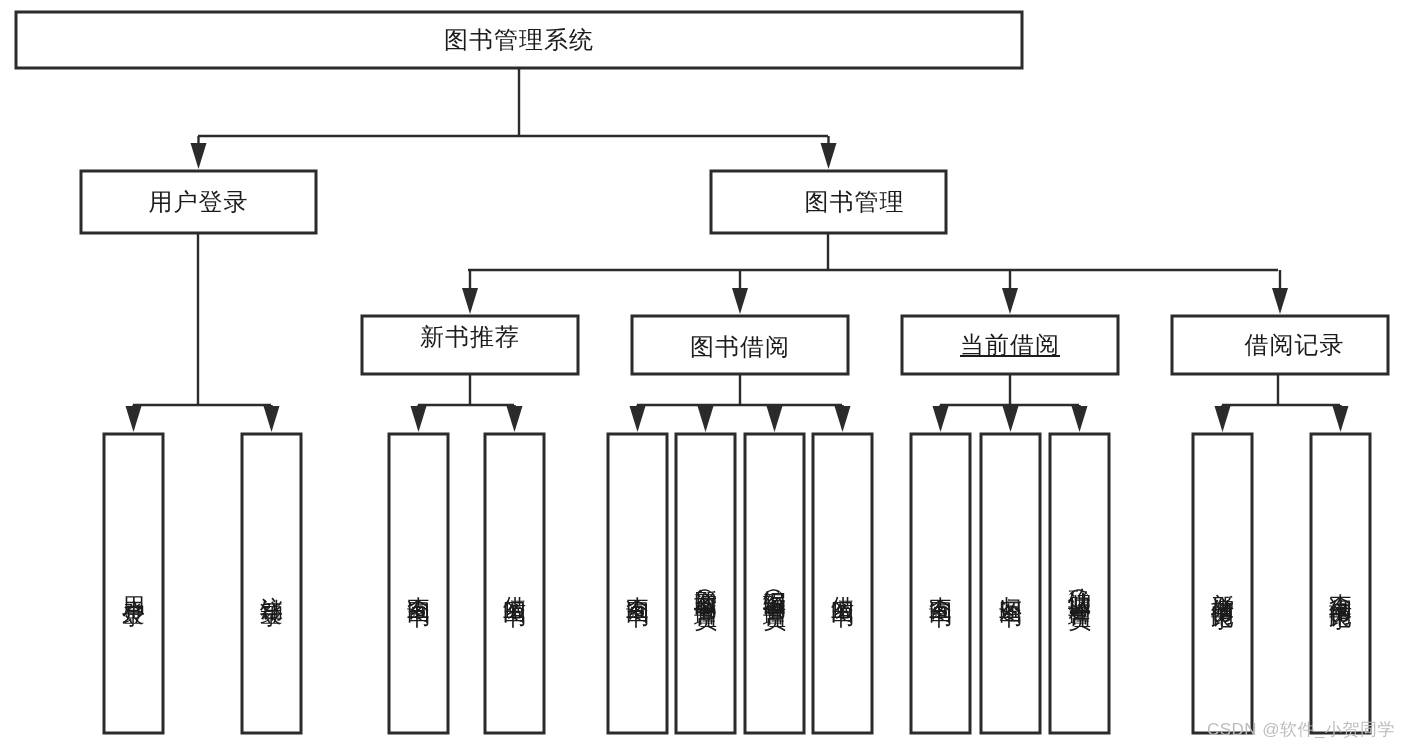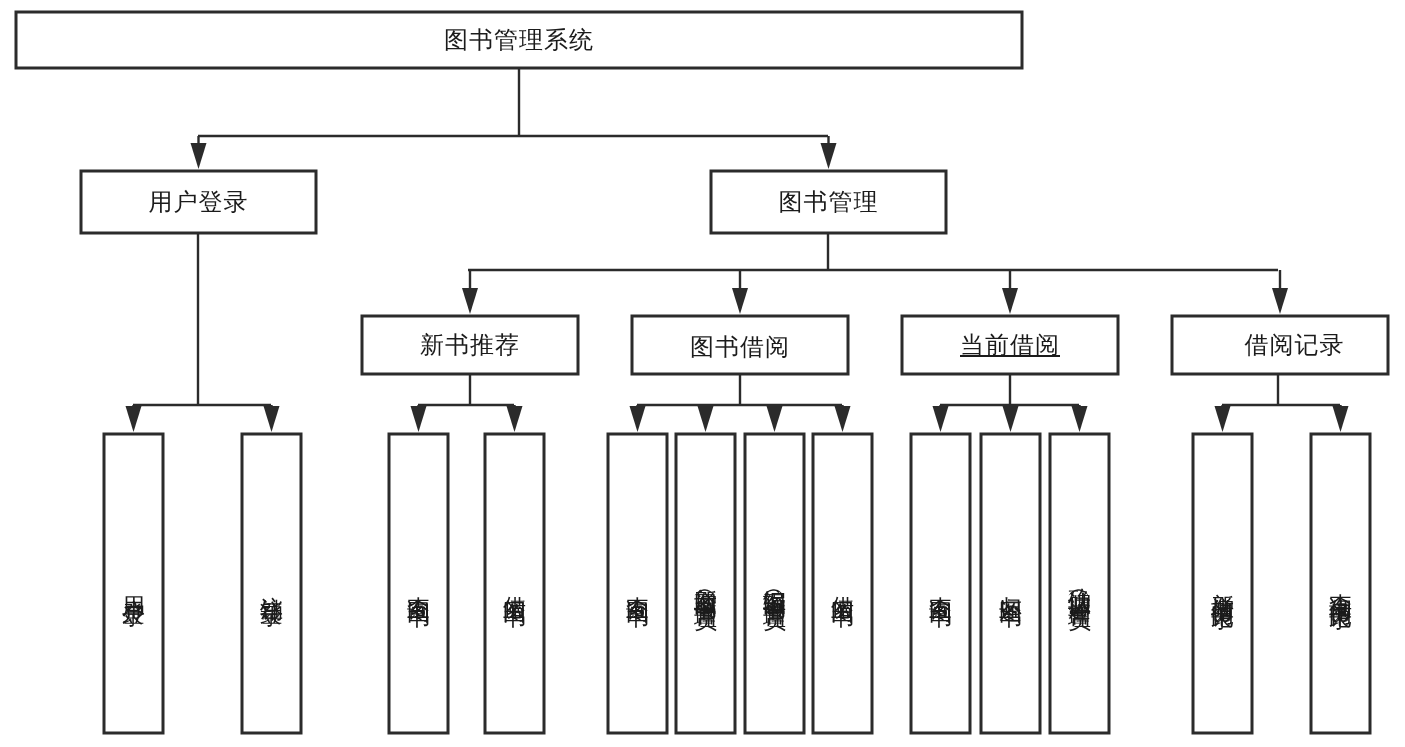--- a/index.html
+++ b/index.html
@@ -159,34 +159,35 @@
         <rect x="981" y="434" width="59" height="299" class="node-rect"></rect>
         <rect x="1050" y="434" width="59" height="299" class="node-rect"></rect>
         <rect x="1193" y="434" width="59" height="299" class="node-rect"></rect>
         <rect x="1311" y="434" width="59" height="299" class="node-rect"></rect>
       </g>
   </svg>
 
   <div id="labels-layer">
       <div class="hlabel-wrap" style="left: 16px; top: 12px; width: 1006px; height: 56px;">图书管理系统</div>
       <div class="hlabel-wrap" style="left: 81px; top: 171px; width: 235px; height: 62px;">用户登录</div>
-      <div class="hlabel-wrap" style="left: 711px; top: 171px; width: 235px; height: 62px;">图书管理</div>
-      <div class="hlabel-wrap" style="left: 362px; top: 316px; width: 216px; height: 58px;">新书推荐</div>
+      <div class="hlabel-wrap" style="left: 711px; top: 171px; width: 235px; height: 62px; padding-left: 26px;">图书管理</div>
+      <div class="hlabel-wrap" style="left: 362px; top: 308px; width: 216px; height: 58px;">新书推荐</div>
       <div class="hlabel-wrap" style="left: 632px; top: 316px; width: 216px; height: 62px;">图书借阅</div>
       <div class="hlabel-wrap" style="left: 902px; top: 316px; width: 216px; height: 58px; text-decoration: underline;">当前借阅</div>
       <div class="hlabel-wrap" style="left: 1172px; top: 316px; width: 245px; height: 58px;">借阅记录</div>
       <div class="vlabel-wrap" style="left: 104px; top: 434px; width: 59px; height: 299px;">用户登录</div>
       <div class="vlabel-wrap" style="left: 242px; top: 434px; width: 59px; height: 299px;">注销登录</div>
       <div class="vlabel-wrap" style="left: 389px; top: 434px; width: 59px; height: 299px;">查询图书</div>
       <div class="vlabel-wrap" style="left: 485px; top: 434px; width: 59px; height: 299px;">借阅图书</div>
       <div class="vlabel-wrap" style="left: 608px; top: 434px; width: 59px; height: 299px;">查询图书</div>
       <div class="vlabel-wrap" style="left: 676px; top: 434px; width: 59px; height: 299px;">新增图书（管理员）</div>
       <div class="vlabel-wrap" style="left: 745px; top: 434px; width: 59px; height: 299px;">编辑图书（管理员）</div>
       <div class="vlabel-wrap" style="left: 813px; top: 434px; width: 59px; height: 299px;">借阅图书</div>
       <div class="vlabel-wrap" style="left: 911px; top: 434px; width: 59px; height: 299px;">查询图书</div>
       <div class="vlabel-wrap" style="left: 981px; top: 434px; width: 59px; height: 299px;">归还图书</div>
       <div class="vlabel-wrap" style="left: 1050px; top: 434px; width: 59px; height: 299px;">确认归还（管理员）</div>
       <div class="vlabel-wrap" style="left: 1193px; top: 434px; width: 59px; height: 299px;">新增借阅记录</div>
       <div class="vlabel-wrap" style="left: 1311px; top: 434px; width: 59px; height: 299px;">查询借阅记录</div>
     </div>
 
+  <div id="watermark">CSDN @软件_小贺同学</div>
 
 </div>
 
 </body></html>

